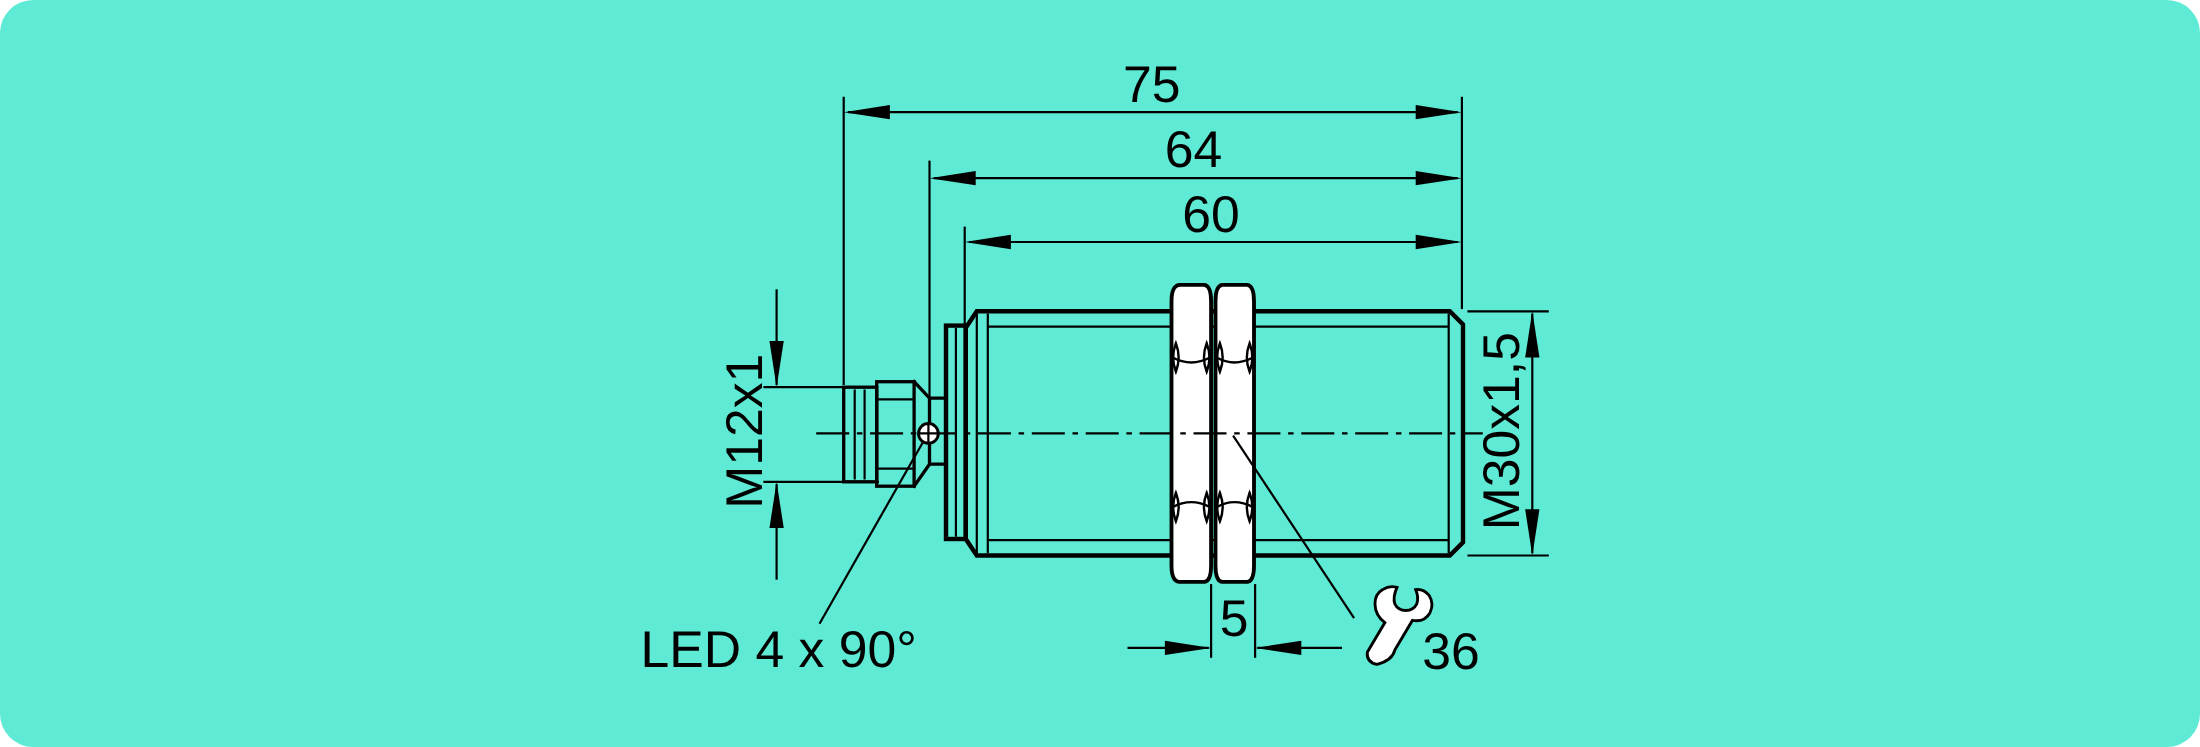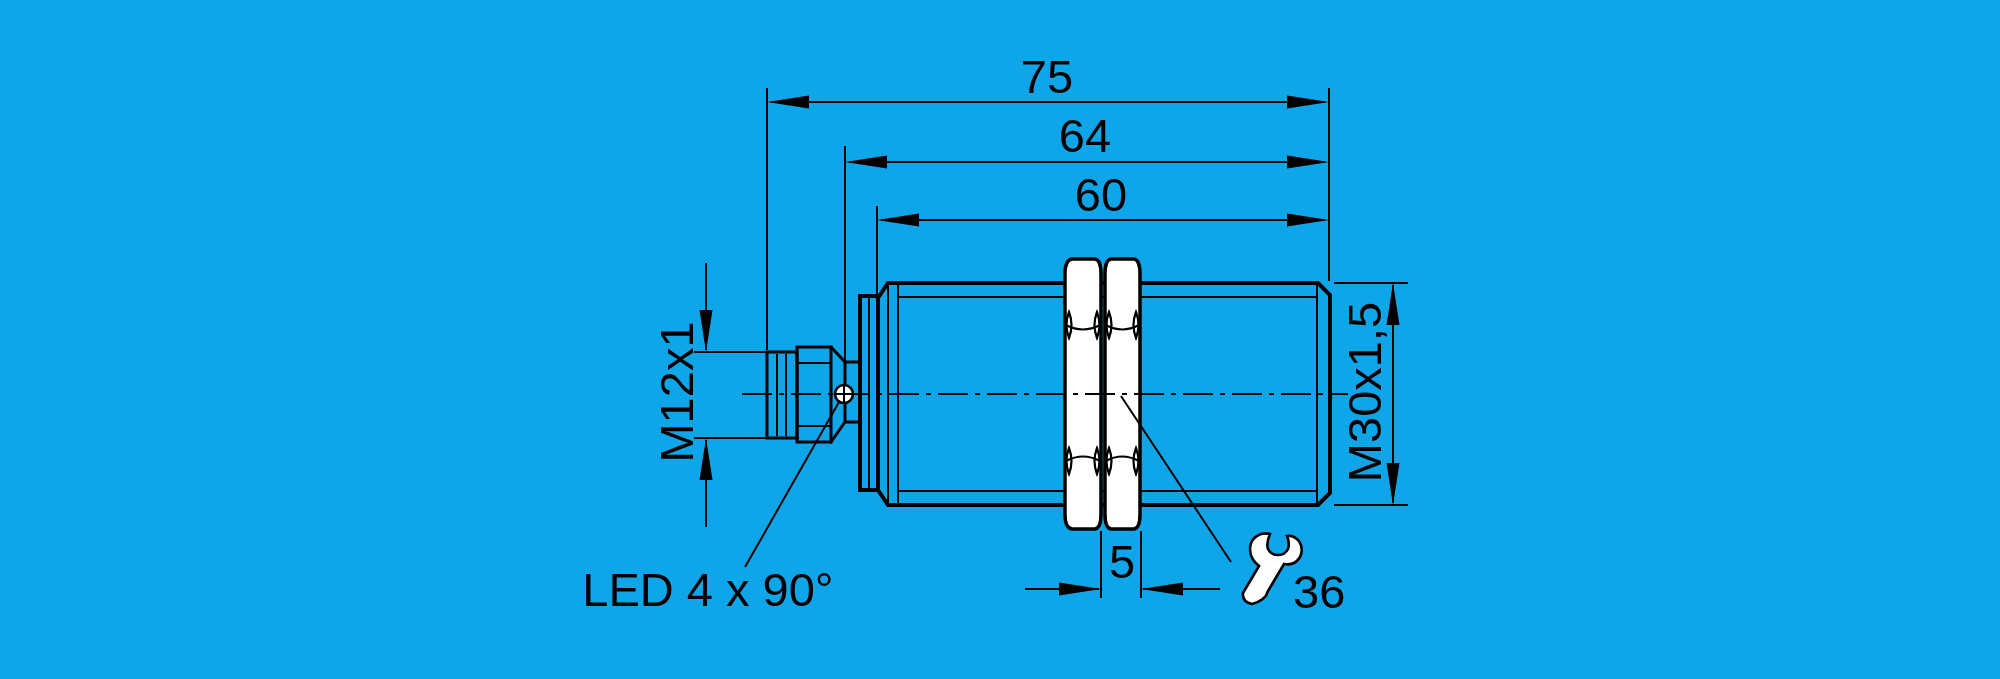--- a/index.html
+++ b/index.html
@@ -4,22 +4,23 @@
 <style>
   html, body {
     margin: 0;
     padding: 0;
     background: #ffffff;
   }
   .stage {
     position: relative;
     width: 2000px;
     height: 679px;
-    background: #0ea5e9;
+    background: #5eead4;
     overflow: hidden;
+    border-radius: 30px;
   }
   svg {
     display: block;
   }
   .bold-line  { stroke: #000; stroke-width: 4;   fill: none; stroke-linecap: square; }
   .med-line   { stroke: #000; stroke-width: 3;   fill: none; stroke-linecap: square; }
   .thin-line  { stroke: #000; stroke-width: 2;   fill: none; stroke-linecap: butt; }
   .detail-line{ stroke: #000; stroke-width: 2.2; fill: none; stroke-linecap: round; }
   .center-line{ stroke: #000; stroke-width: 2.2; fill: none; stroke-dasharray: 30 7 5 7; }
   .arrow      { fill: #000; stroke: none; }

